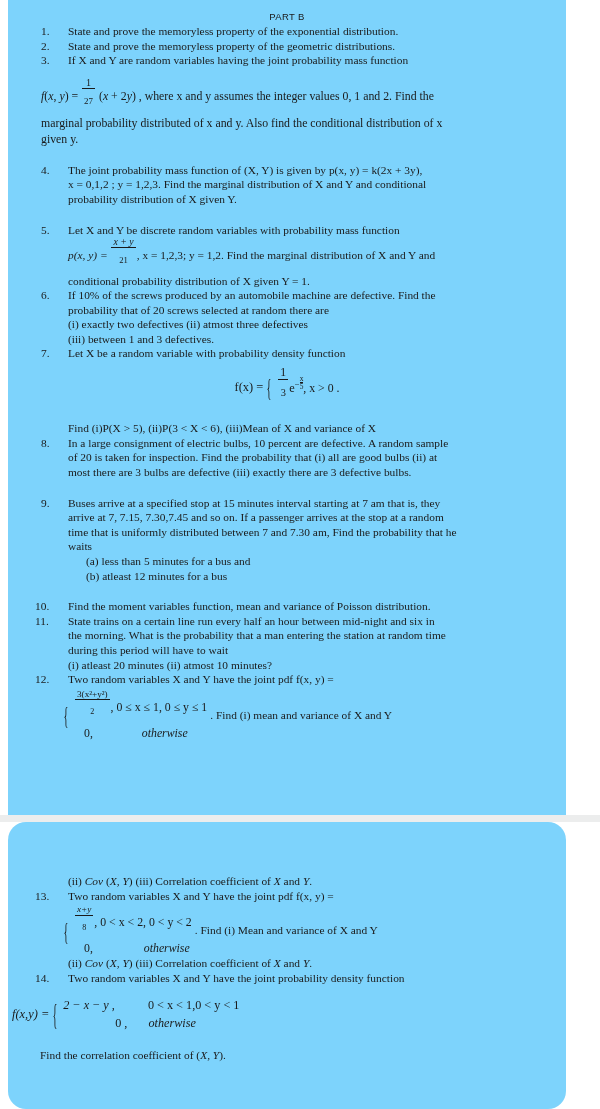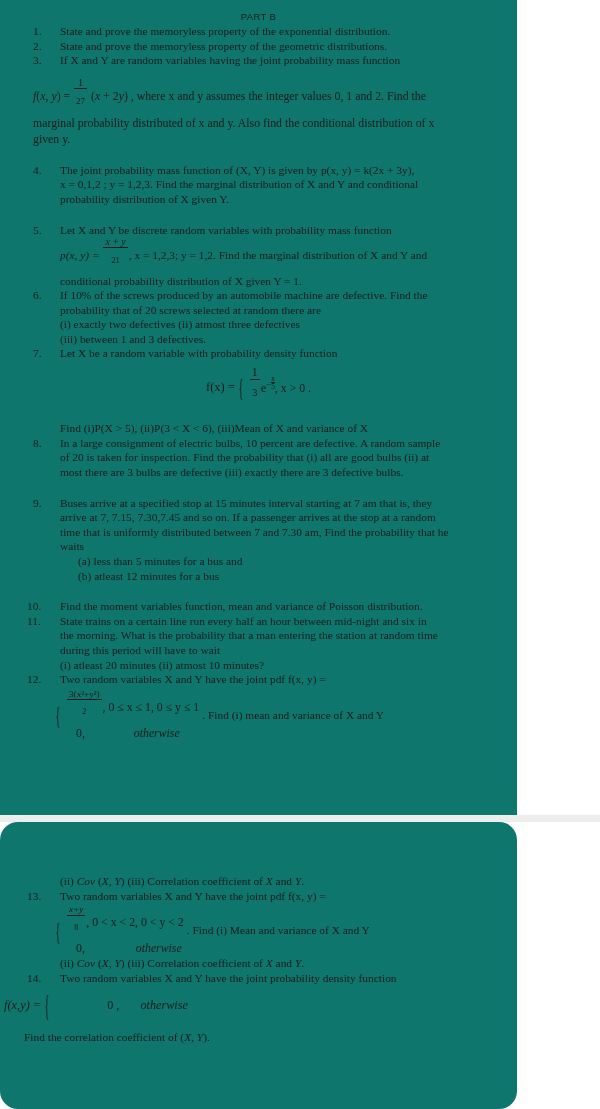--- a/index.html
+++ b/index.html
@@ -10,24 +10,24 @@
   body {
     width: 600px;
     height: 1109px;
     position: relative;
     font-family: "Liberation Serif", "DejaVu Serif", serif;
     color: #1a1a1a;
     overflow: hidden;
   }
   .page {
     position: absolute;
-    left: 0;
+    left: 8px;
     top: 0;
-    width: 517px;
-    background: #0f766e;
+    width: 558px;
+    background: #7dd3fc;
   }
   .page-1 { top: 0; height: 815px; }
   .page-gap {
     position: absolute;
     left: 0;
     top: 815px;
     width: 600px;
     height: 7px;
     background: #eceded;
   }
@@ -339,26 +339,30 @@
       <span>Two random variables X and Y have the joint probability density function</span>
     </li>
   </ul>
 
   <div class="gap-m"></div>
 
   <div class="mathline wrapbox" style="margin-left:4px;">
     <span class="mi" style="font-size:12.4px;">f(x,y) =</span>&nbsp;
     <span class="piece" style="font-size:12.2px;">
       <span class="brace" style="transform:translateY(-50%) scaleY(2.4) scaleX(0.85);">{</span>
+      <span class="row" style="line-height:18px;">
+        <span class="mi">2 − x − y ,</span>
+        <span style="padding-left:30px;">0 &lt; x &lt; 1,0 &lt; y &lt; 1</span>
+      </span>
       <span class="row" style="line-height:18px;padding-left:52px;">
         <span>0 ,</span>
         <span class="it" style="padding-left:18px;">otherwise</span>
       </span>
     </span>
   </div>
 
   <div class="gap-l"></div>
 
-  <div class="sub" style="margin-left:24px;">
+  <div class="sub" style="margin-left:32px;">
     Find the correlation coefficient of (<i>X</i>, <i>Y</i>).
   </div>
 
 </div>
 
 </body></html>

